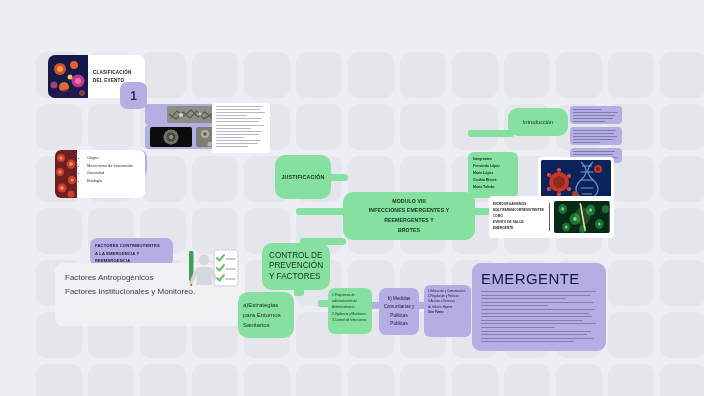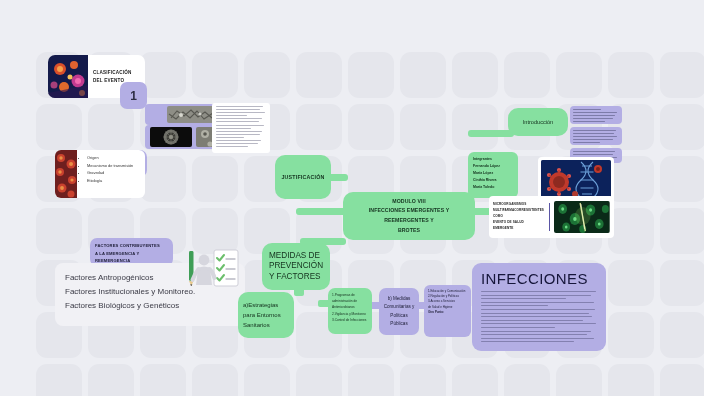--- a/index.html
+++ b/index.html
@@ -387,21 +387,20 @@
   </div>
 
   <div id="factores-badge" class="node">
     <div>FACTORES CONTRIBUYENTES</div>
     <div>A LA EMERGENCIA Y</div>
     <div>REEMERGENCIA</div>
   </div>
   <div id="factores-card" class="node">
     <div>Factores Antropogénicos</div>
     <div>Factores Institucionales y Monitoreo.</div>
-    <div>Factores Biológicos y Genéticos</div>
   </div>
   <div id="pencil-figure">
     <svg viewBox="0 0 62 50" width="62" height="50">
       <rect x="36" y="4" width="24" height="36" rx="2" fill="#ffffff" stroke="#cfcfd8" stroke-width="1"></rect>
       <g stroke="#6cbf6c" stroke-width="2" fill="none" stroke-linecap="round" stroke-linejoin="round">
         <path d="M39 12 l2.5 2.5 L46 9"></path>
           <path d="M39 22 l2.5 2.5 L46 19"></path>
           <path d="M39 32 l2.5 2.5 L46 29"></path>
       </g>
       <g stroke="#b9b9c4" stroke-width="1.4" stroke-linecap="round">
@@ -424,21 +423,21 @@
   <div id="module-node" class="node green">
     <div>
       <span>MODULO VIII</span>
       <span>INFECCIONES EMERGENTES Y REEMERGENTES Y</span>
       <span>BROTES</span>
     </div>
   </div>
 
   <div id="medidas" class="node green">
     <div>
-      <div>MEDIDAS DE</div>
+      <div>CONTROL DE</div>
       <div>PREVENCIÓN</div>
       <div>Y FACTORES</div>
     </div>
   </div>
 
   <div id="estrategias" class="node green">
     <div>
       <div>a)Estrategias</div>
       <div>para Entornos</div>
       <div>Sanitarios</div>
@@ -461,21 +460,21 @@
 
   <div id="politicas-text" class="node">
     <div>1.Educación y Comunicación</div>
     <div>2.Regulación y Políticas</div>
     <div>3.Acceso a Servicios</div>
     <div>de Salud e Higiene</div>
     <div style="font-weight:700">Otro Punto:</div>
   </div>
 
   <div id="conclusion" class="node">
-    <h1>INFECCIONES</h1>
+    <h1>EMERGENTE</h1>
     <div class="body">
       <span style="width:99%"></span>
         <span style="width:95%"></span>
         <span style="width:73%"></span>
       <span style="width:97%"></span>
         <span style="width:58%"></span>
       <span style="width:98%"></span>
         <span style="width:93%"></span>
         <span style="width:96%"></span>
       <span style="width:88%"></span>

